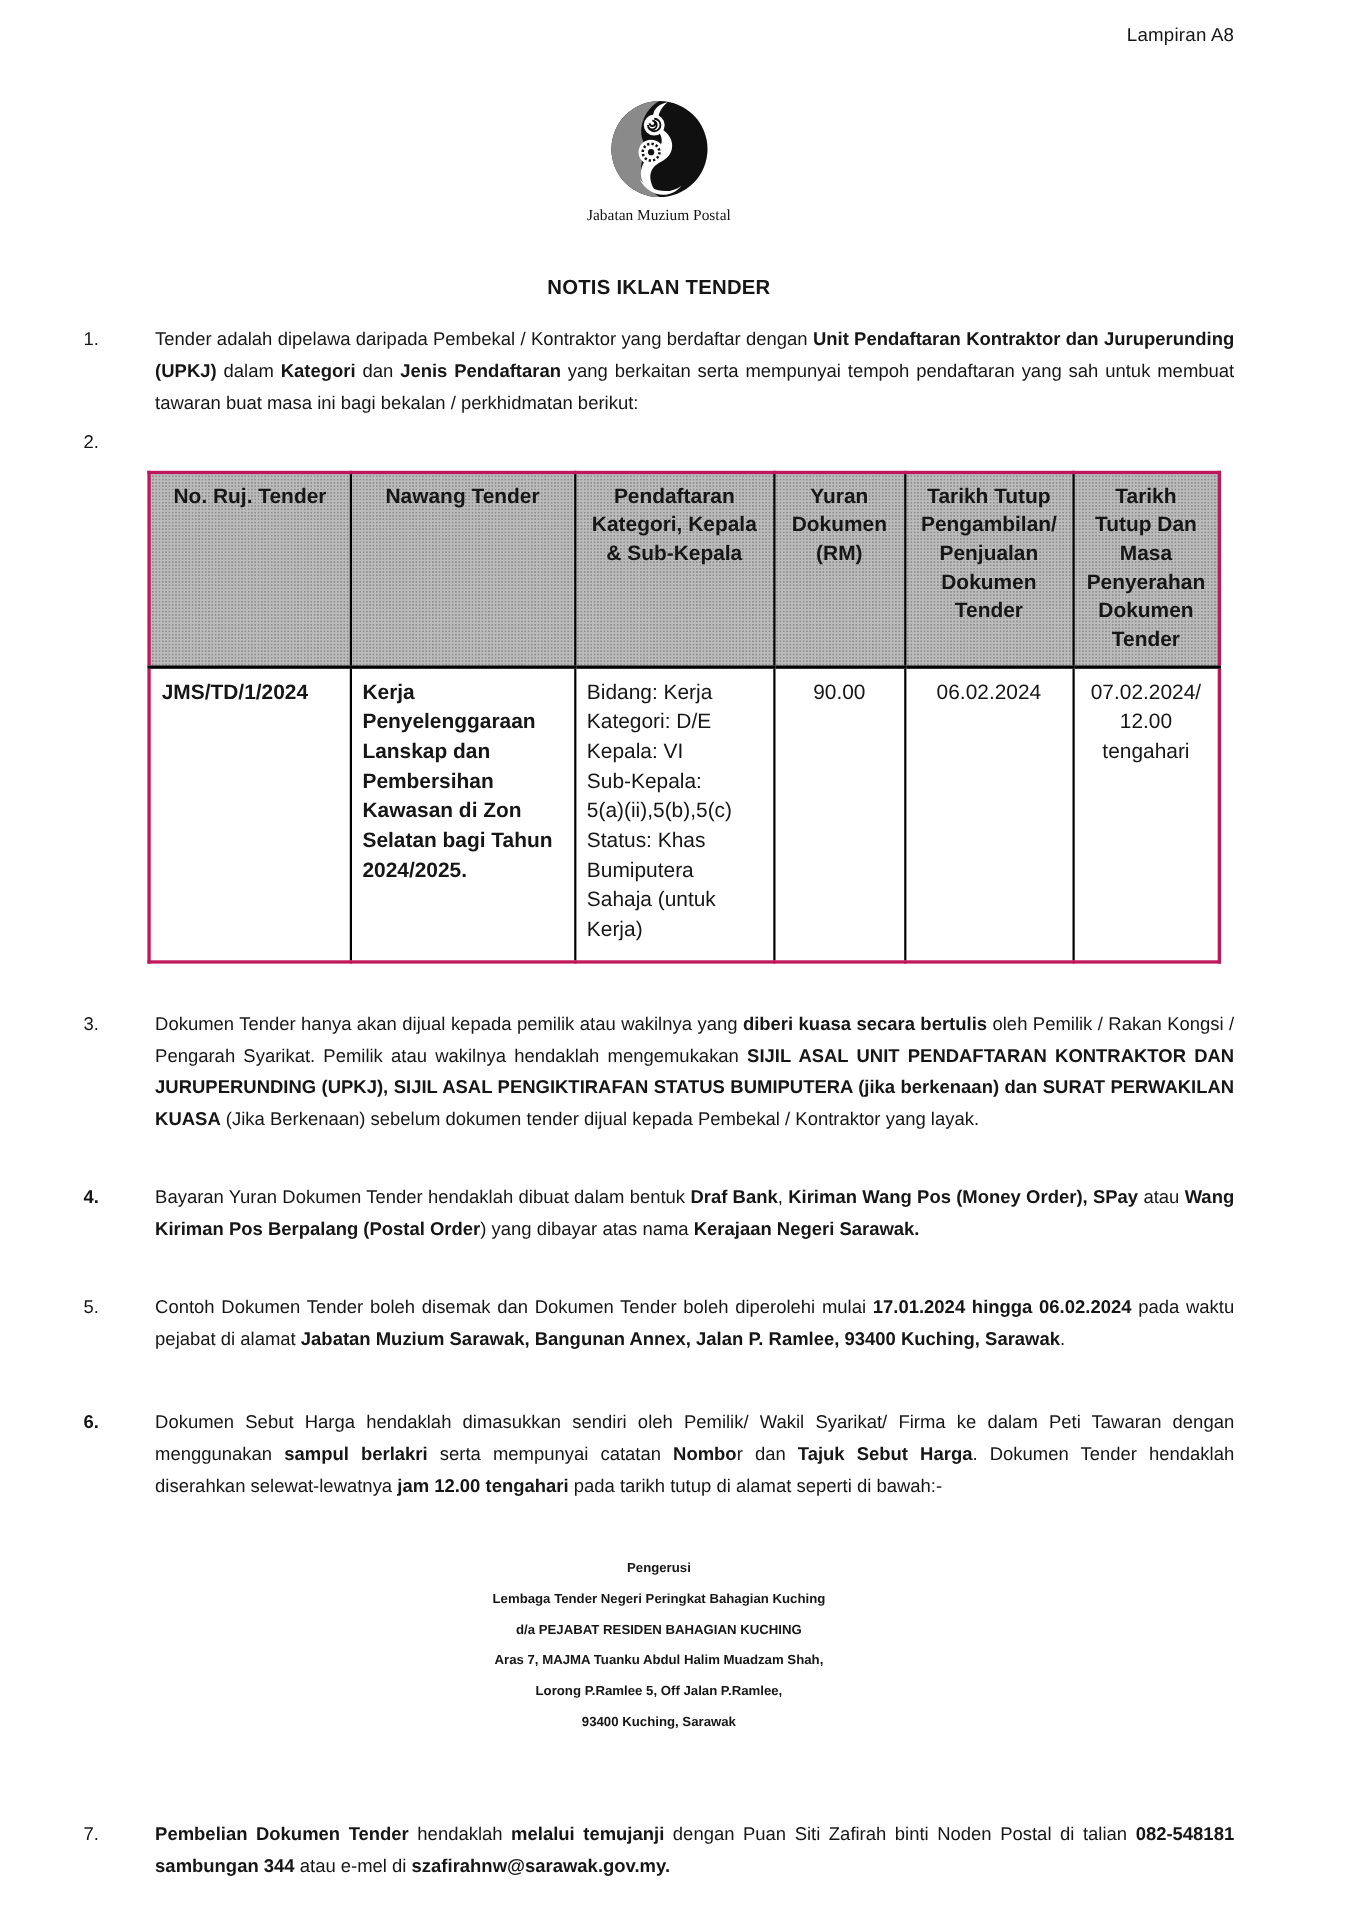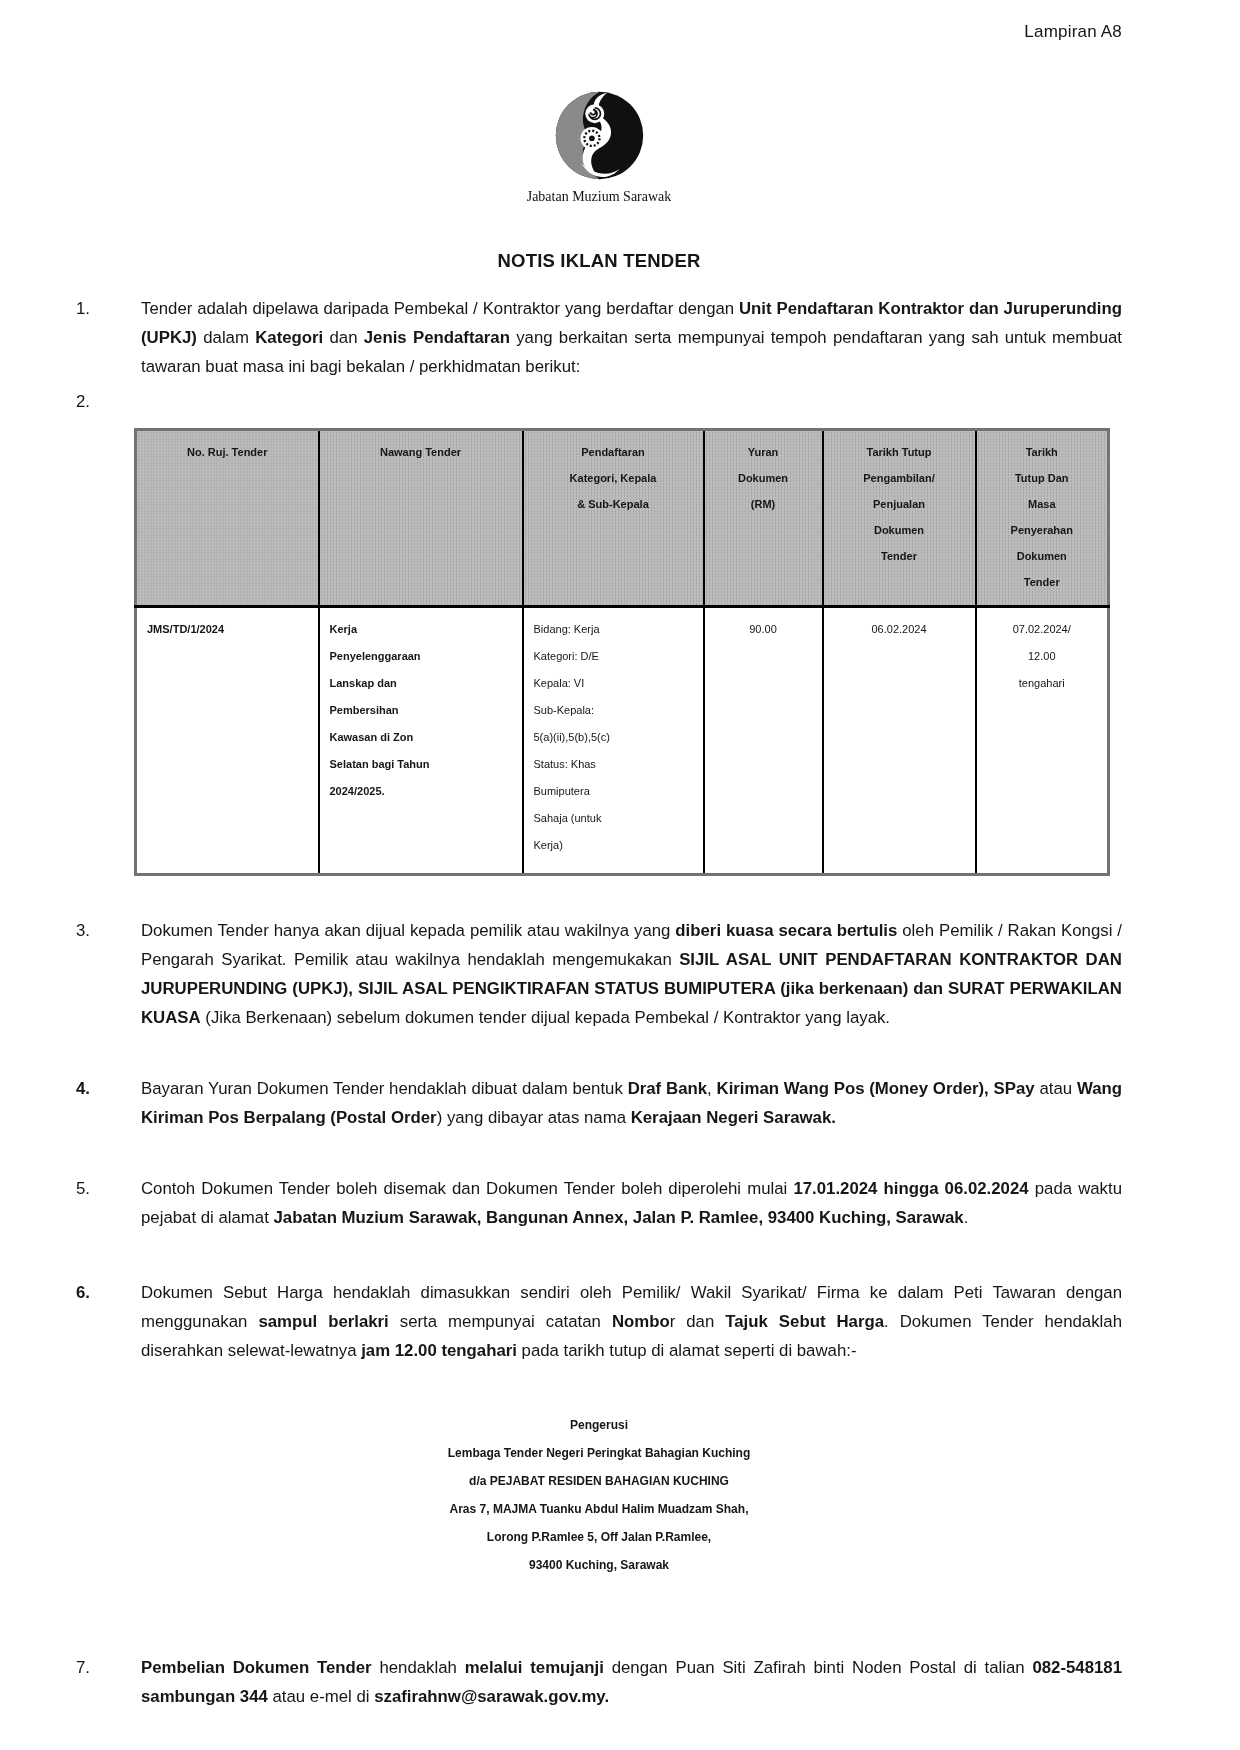--- a/index.html
+++ b/index.html
@@ -24,21 +24,21 @@
   .b{font-weight:bold;}
   .mt-p1{margin-top:22px;}
   .mt-p2{margin-top:6px;}
   .mt-p3{margin-top:40px;}
   .mt-p4{margin-top:42px;}
   .mt-p5{margin-top:42px;}
   .mt-p6{margin-top:46px;}
   .mt-p7{margin-top:74px;}
   table.tender{
     border-collapse:collapse;margin:12px 0 0 58px;width:973px;
-    font-size:11px;border:3px solid #737373;table-layout:fixed;
+    font-size:19px;border:3px solid #be185d;table-layout:fixed;
   }
   table.tender th,table.tender td{
     border:2px solid #000;white-space:pre-line;vertical-align:top;
   }
   table.tender thead th{
     font-weight:bold;text-align:center;line-height:26px;padding:8px 4px 10px;
     background-color:#bcbcbc;
     background-image:radial-gradient(#8e8e8e .8px,rgba(0,0,0,0) .8px);
     background-size:3px 3px;
     border-bottom:3px solid #000;
@@ -64,21 +64,21 @@
       <circle cx="50" cy="50" r="46" fill="#101010"></circle>
       <path d="M50,4 A46,46 0 0,0 50,96 C31,83 26,62 42,51 C27,43 30,15 50,4 Z" fill="#8a8a8a"></path>
       <path d="M58,5 C46,15 47,26 55,33 C66,42 64,56 52,62 C39,68 38,80 48,93 C35,88 29,77 34,65 C38,55 50,52 52,44 C54,35 44,30 44,19 C44,11 50,7 58,5 Z" fill="#ffffff"></path>
       <circle cx="45" cy="27" r="10" fill="#ffffff"></circle>
       <path d="M45,27 m0,-6 a6,6 0 1,1 -6,6 a4.2,4.2 0 1,0 4.2,-4.2 a2.6,2.6 0 1,1 -2.6,2.6" stroke="#101010" stroke-width="1.8" fill="none"></path>
       <circle cx="42" cy="53" r="12" fill="#ffffff"></circle>
       <circle cx="42" cy="53" r="8" fill="none" stroke="#101010" stroke-width="2.4" stroke-dasharray="2.2 2"></circle>
       <circle cx="42" cy="53" r="3" fill="#101010"></circle>
       <path d="M31,79 C42,91 60,94 71,85 C62,97 41,98 31,79 Z" fill="#ffffff"></path>
     </svg>
-    <div class="logo-caption">Jabatan Muzium Sarawak</div>
+    <div class="logo-caption">Jabatan Muzium Postal</div>
   </div>
 
   <div class="doc-title">NOTIS IKLAN TENDER</div>
 
   <div class="para mt-p1">
     <div class="num">1.</div>
     <div class="txt"><span>Tender adalah dipelawa daripada Pembekal / Kontraktor yang berdaftar dengan </span><span class="b">Unit Pendaftaran Kontraktor dan Juruperunding (UPKJ)</span><span> dalam </span><span class="b">Kategori</span><span> dan </span><span class="b">Jenis Pendaftaran</span><span> yang berkaitan serta mempunyai tempoh pendaftaran yang sah untuk membuat tawaran buat masa ini bagi bekalan / perkhidmatan berikut:</span></div>
   </div>
 
   <div class="para mt-p2">

